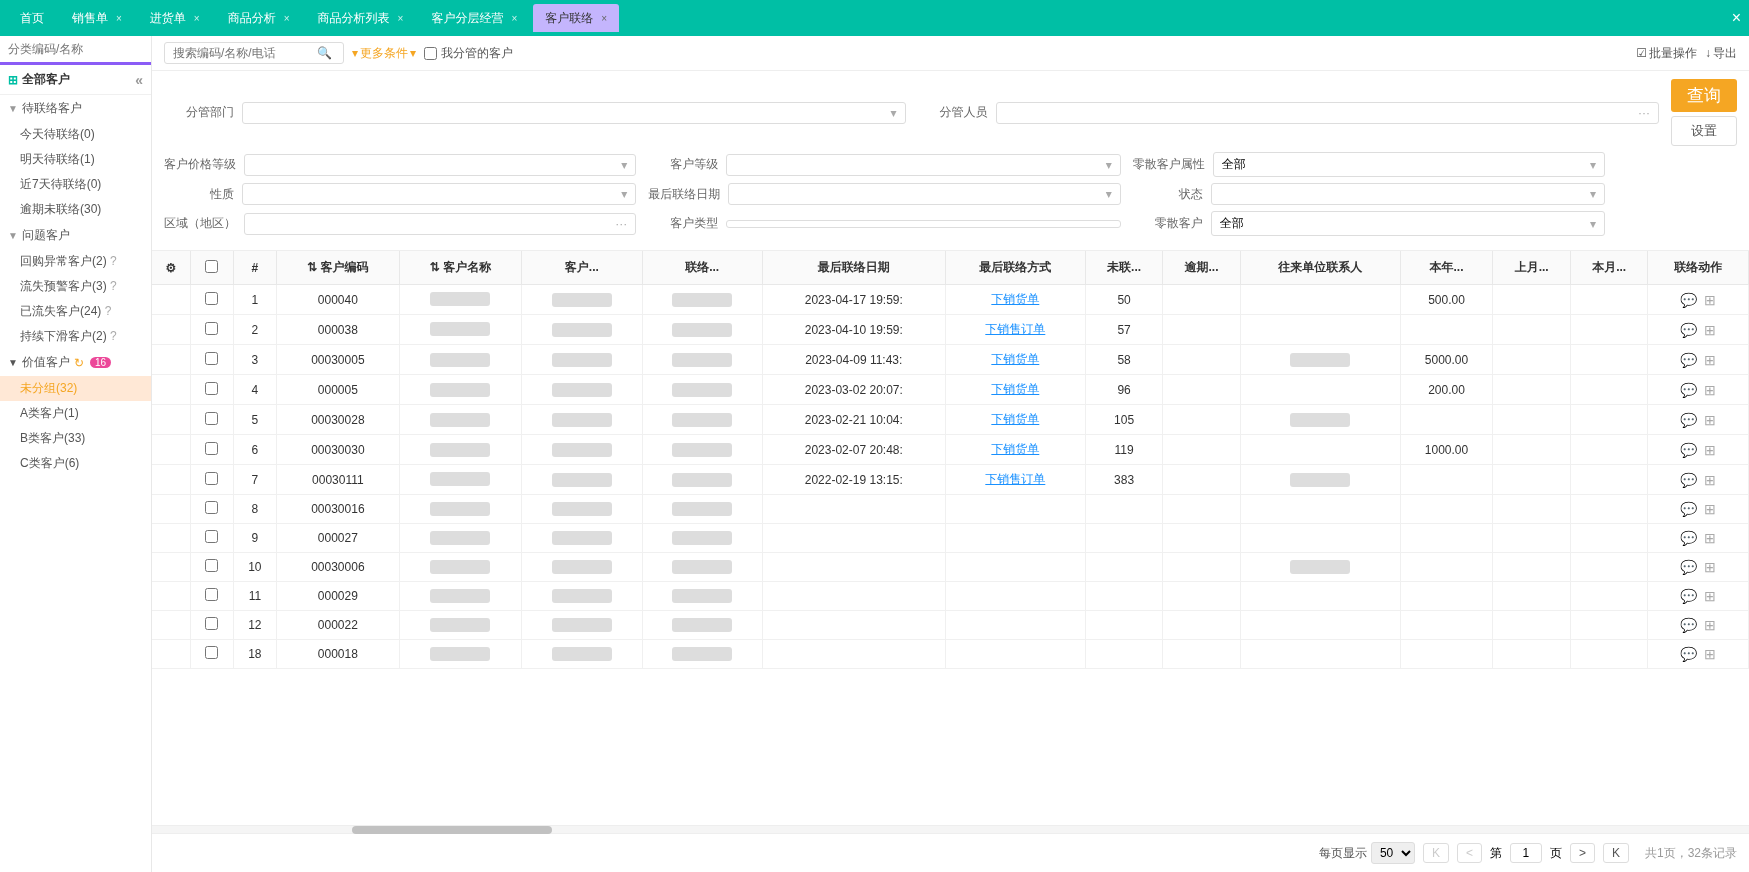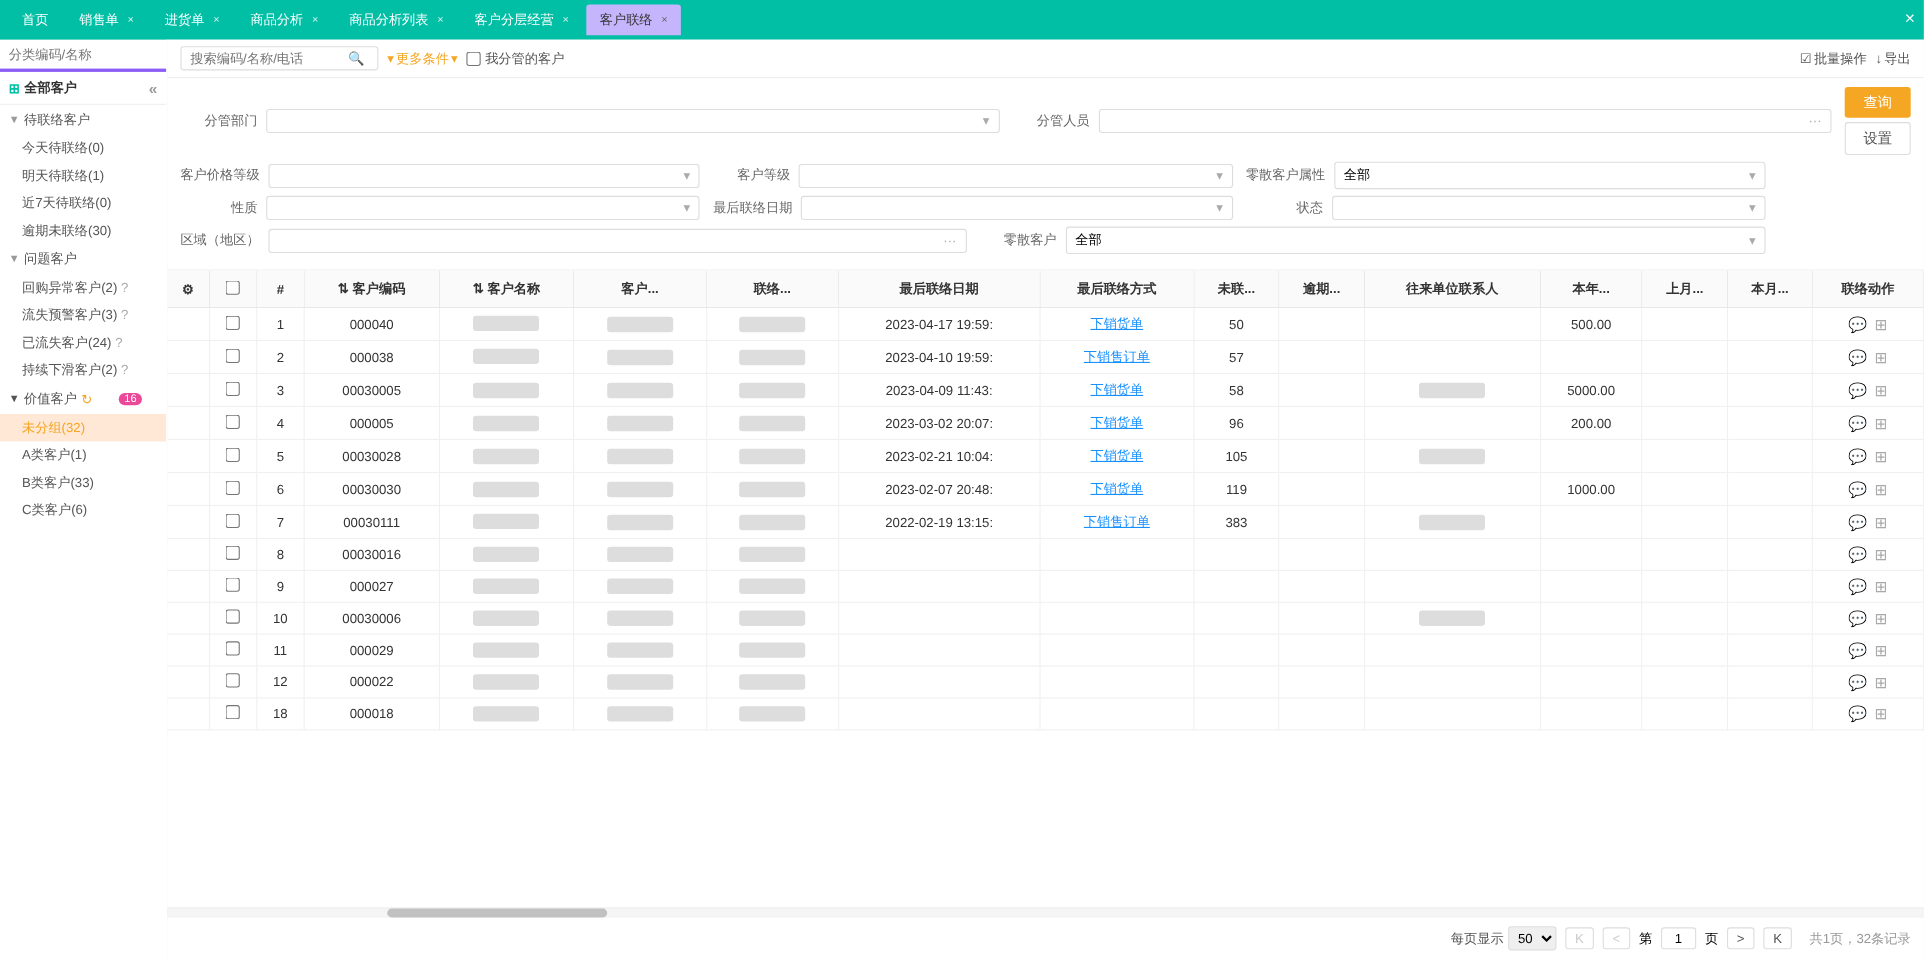--- a/index.html
+++ b/index.html
@@ -194,21 +194,21 @@
       cursor: pointer;
       min-width: 120px;
     }
     .btn-query {
       background: #f5a623;
       color: #fff;
       border: none;
       border-radius: 3px;
       padding: 5px 16px;
       cursor: pointer;
-      font-size: 13px;
+      font-size: 17px;
     }
     .btn-reset {
       background: #fff;
       color: #555;
       border: 1px solid #ddd;
       border-radius: 3px;
       padding: 5px 16px;
       cursor: pointer;
       font-size: 13px;
     }
@@ -298,21 +298,21 @@
       position: absolute;
       left: 200px;
       top: 0;
     }
     .orange-badge {
       background: #ec4899;
       color: #fff;
       border-radius: 8px;
       padding: 0 5px;
       font-size: 10px;
-      margin-left: 20px;
+      margin-left: 2px;
     }
     .refresh-icon { color: #f5a623; cursor: pointer; }
   </style>
 </head>
 <body>
 
 <div>
 
   <div class="top-nav">
     <div class="nav-tab home">
@@ -516,20 +516,27 @@
         </div>
         <div class="filter-row">
           <div class="filter-field">
             <span class="filter-label">区域（地区）</span>
             <div class="filter-select-wrap">
               <span></span>
               <span style="color:#aaa;">···</span>
             </div>
           </div>
           <div class="filter-field">
+            <span class="filter-label">客户类型</span>
+            <div class="filter-select-wrap">
+              <span></span>
+              <span style="color:#aaa;"></span>
+            </div>
+          </div>
+          <div class="filter-field">
             <span class="filter-label">零散客户</span>
             <div class="filter-select-wrap">
               <span>全部</span>
               <span style="color:#aaa;">▾</span>
             </div>
           </div>
           <div style="width:120px;"></div>
         </div>
       </div>
 

